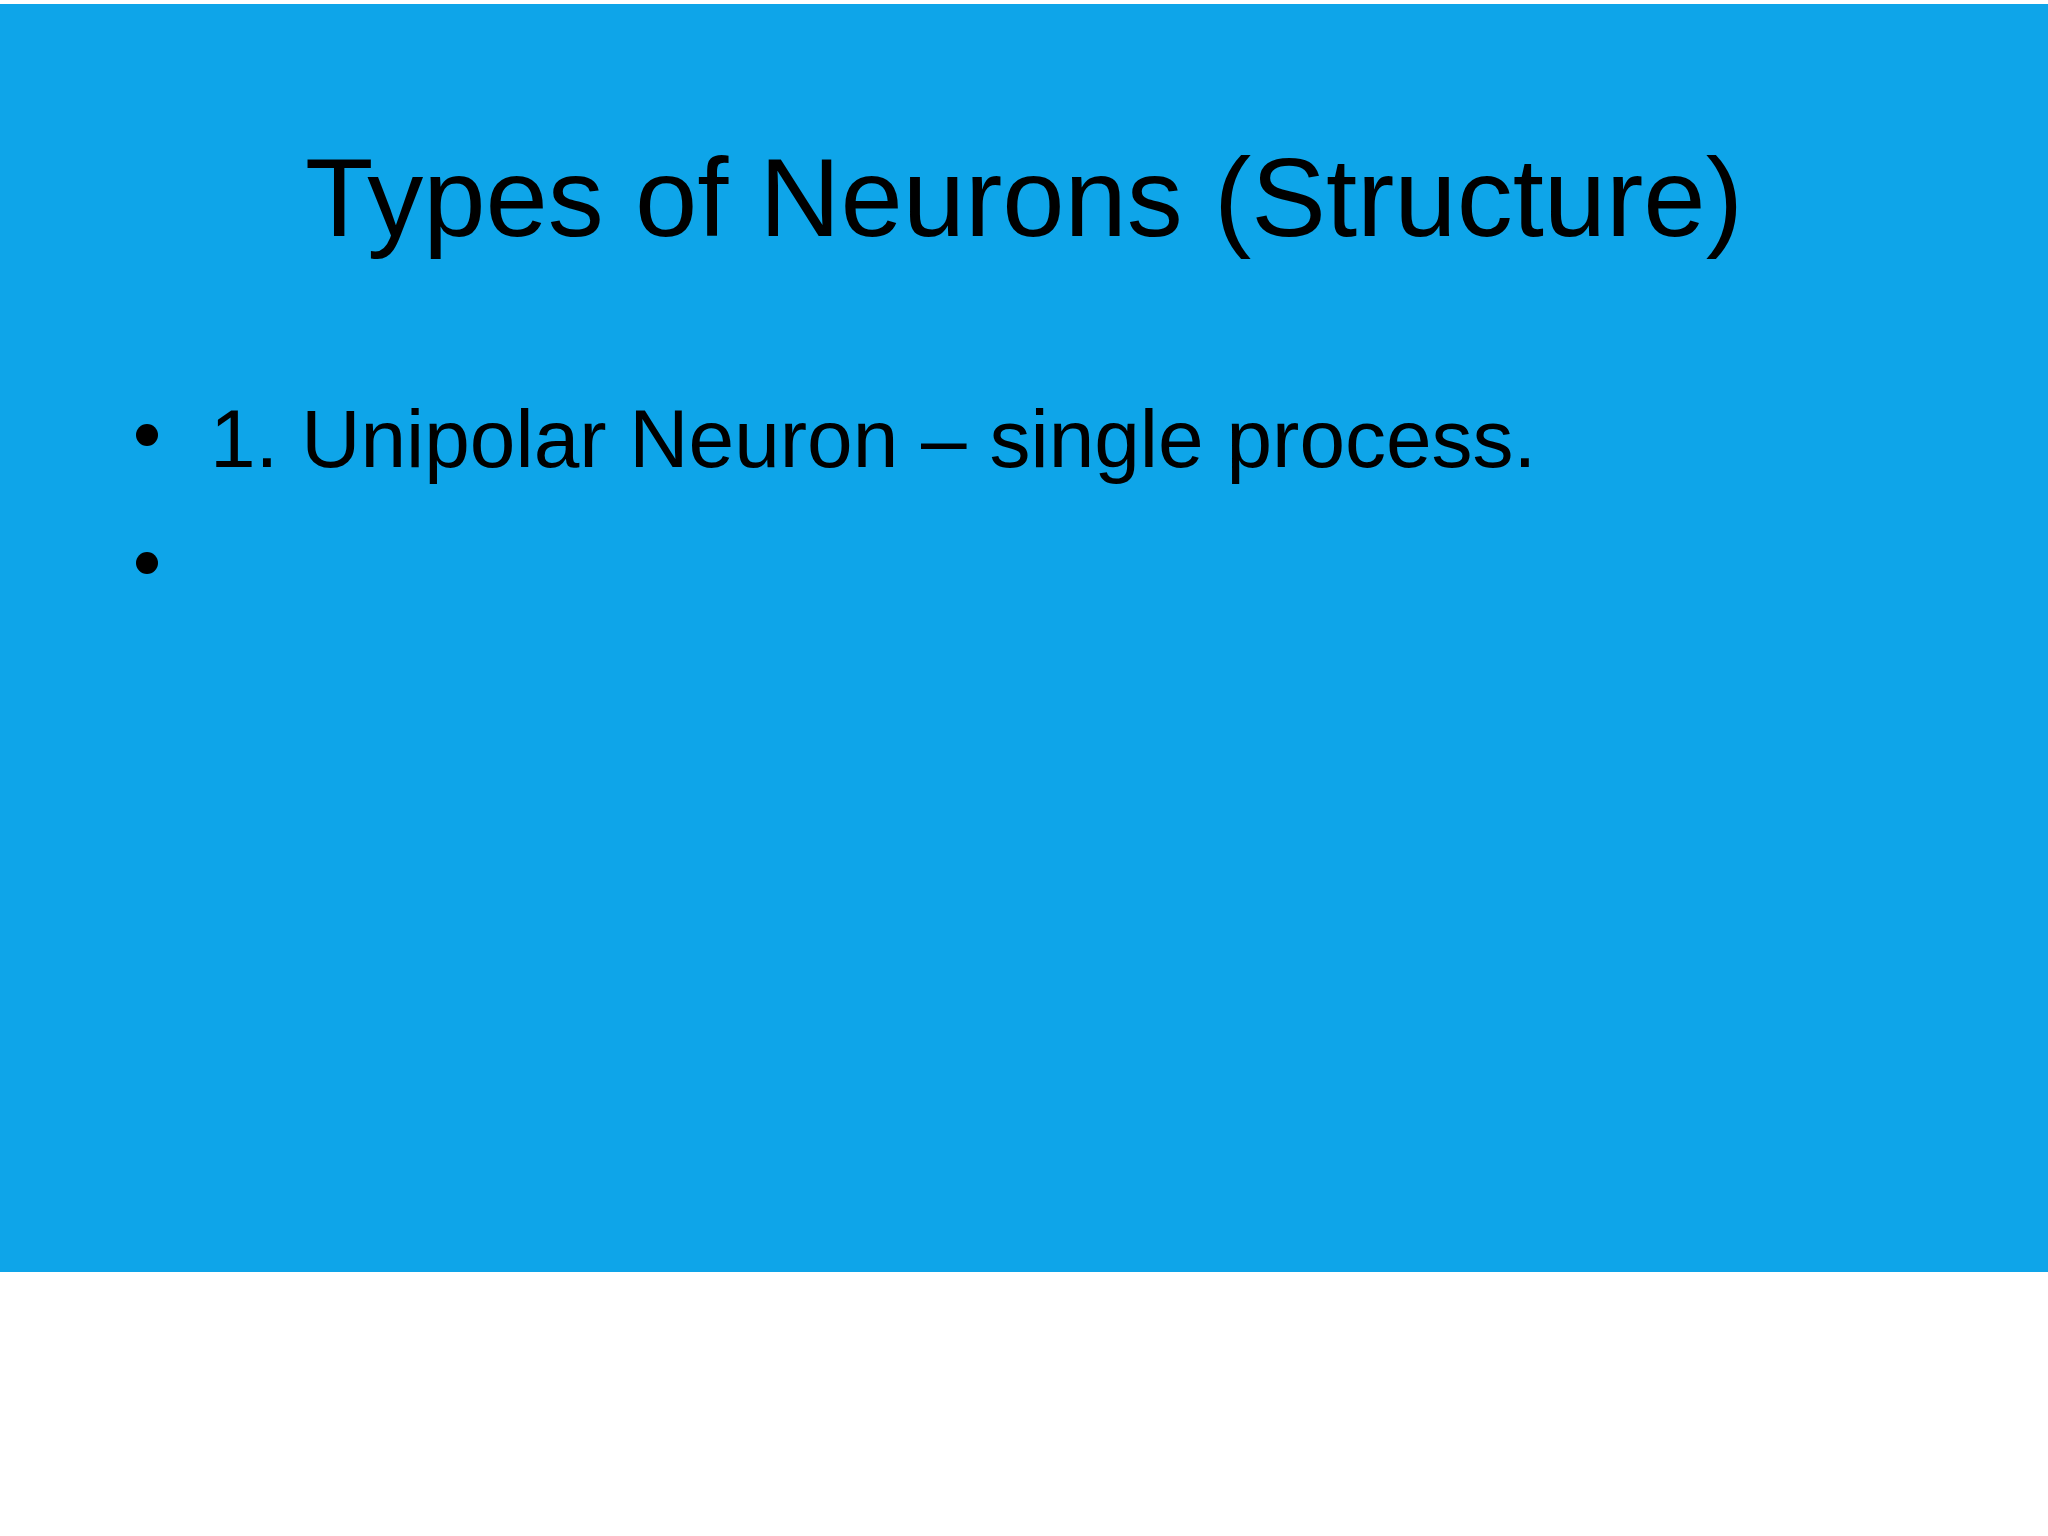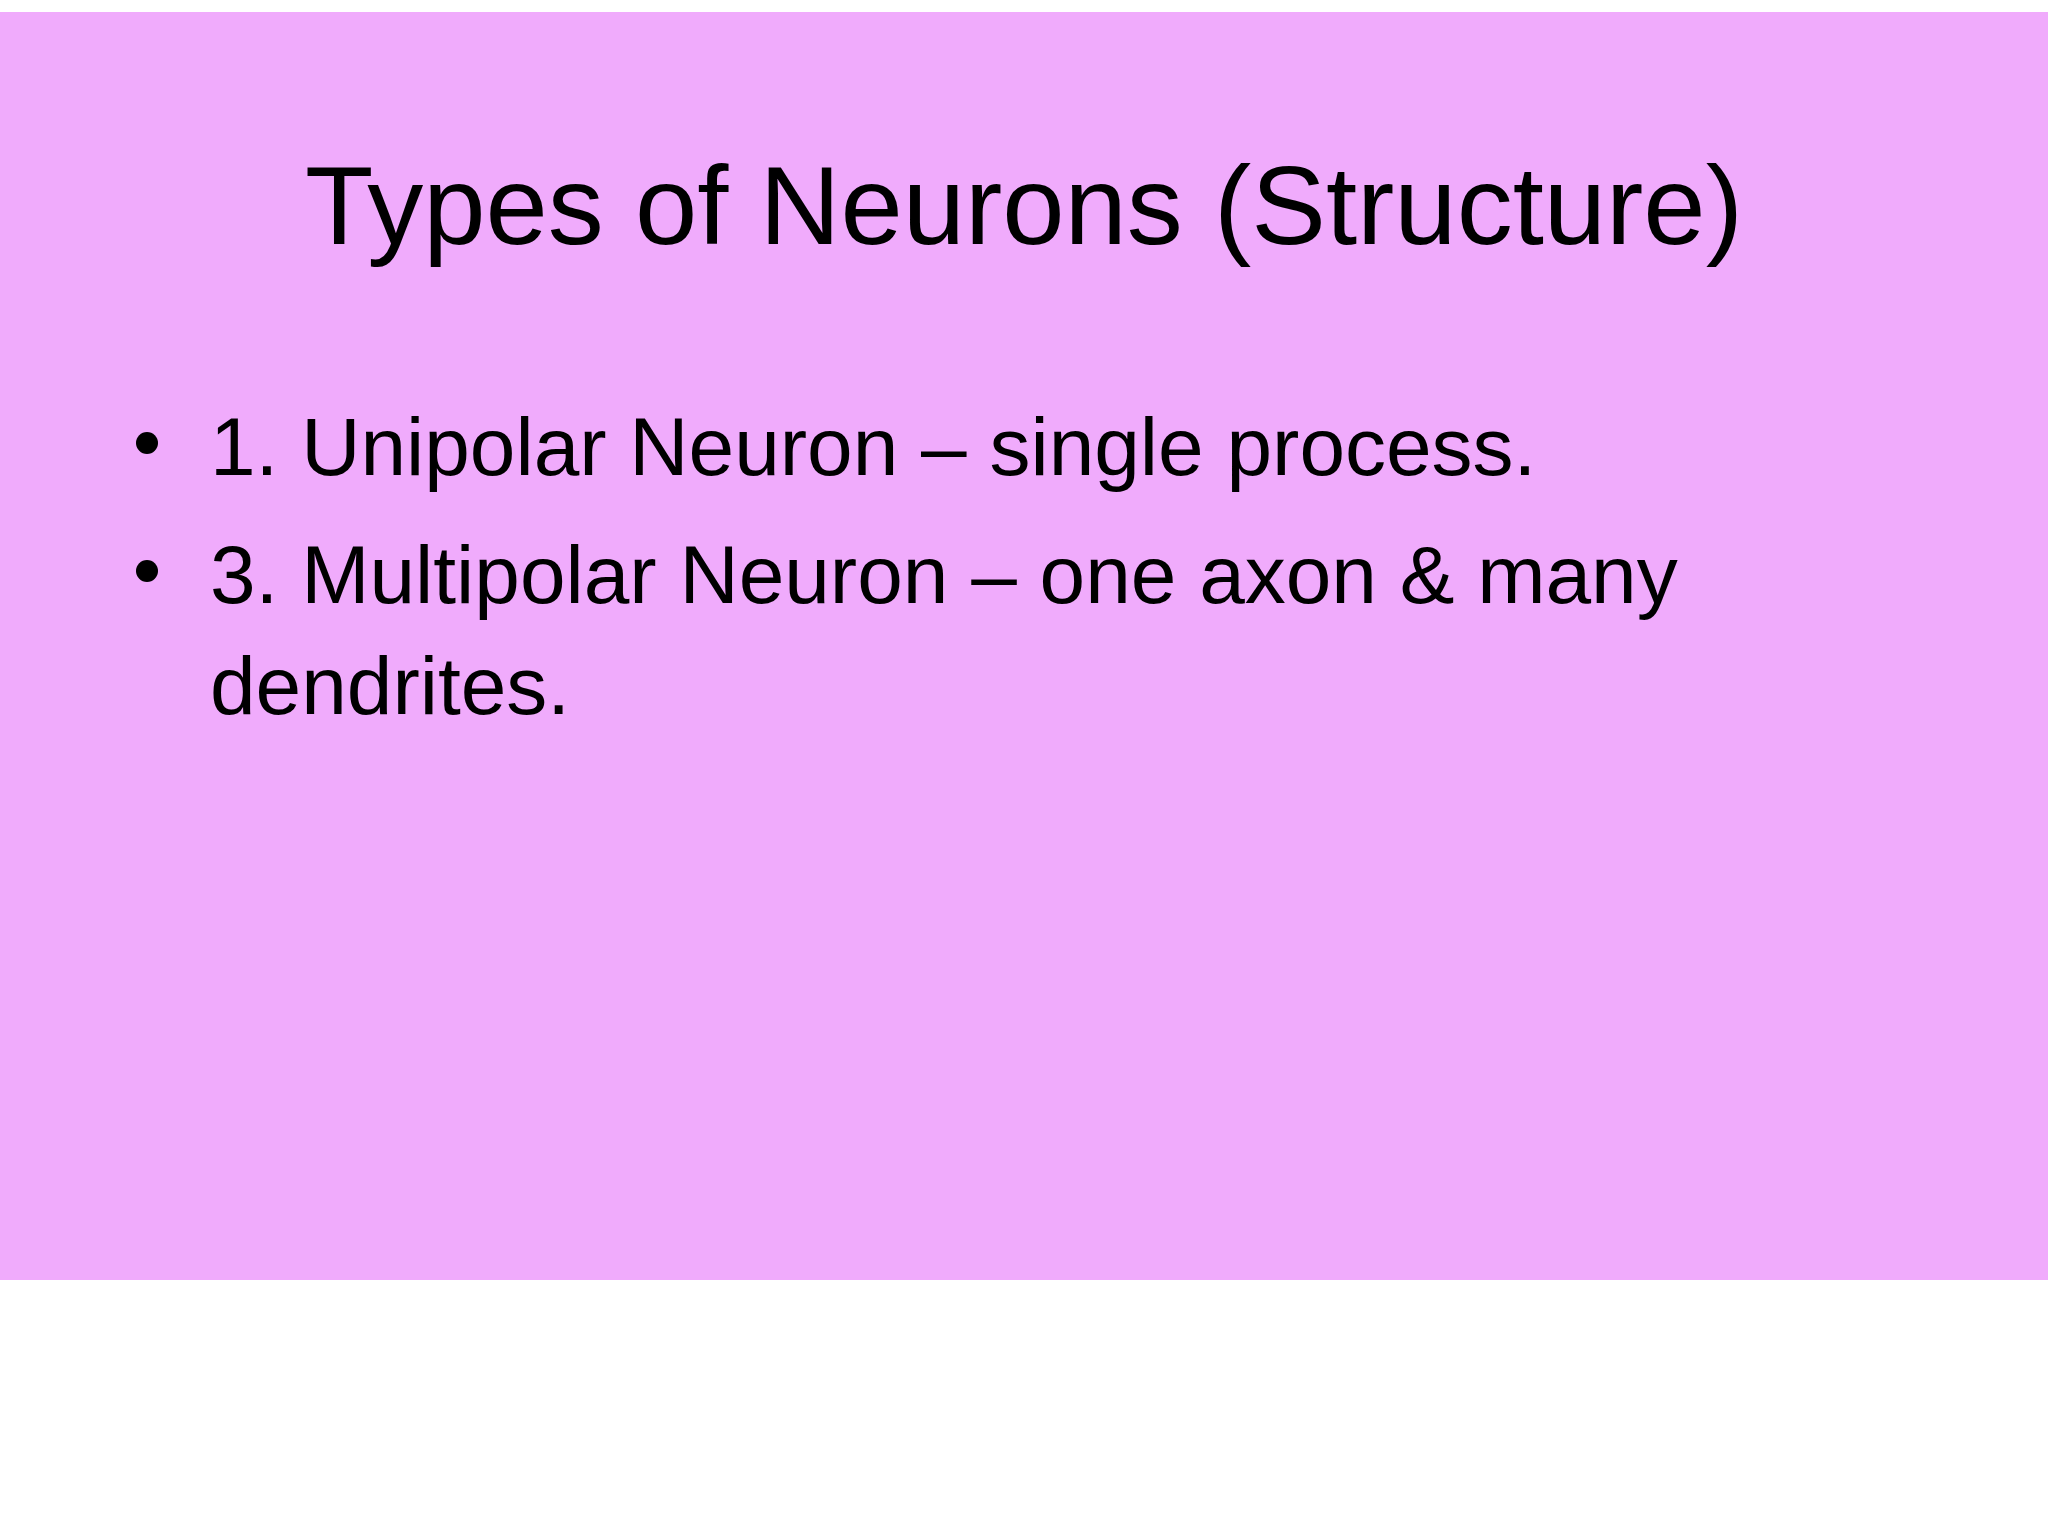--- a/index.html
+++ b/index.html
@@ -5,25 +5,25 @@
   html, body {
     margin: 0;
     padding: 0;
     width: 2048px;
     height: 1536px;
     overflow: hidden;
     font-family: "Liberation Sans", sans-serif;
   }
   .slide {
     position: absolute;
-    top: 12px;
+    top: 4px;
     left: 0;
     width: 2048px;
     height: 1268px;
-    background: #f0abfc;
+    background: #0ea5e9;
     color: #000000;
   }
   .slide-title {
     position: absolute;
     top: 128px;
     left: 0;
     width: 2048px;
     margin: 0;
     text-align: center;
     font-size: 112px;
@@ -70,17 +70,16 @@
 
   <h1 class="slide-title">Types of Neurons (Structure)</h1>
 
   <ul class="bullet-list">
     <li class="bullet-item">
       <span class="bullet-dot"></span>
       <span class="bullet-text">1. Unipolar Neuron – single process.</span>
     </li>
     <li class="bullet-item">
       <span class="bullet-dot"></span>
-      <span class="bullet-text">3. Multipolar Neuron – one axon &amp; many dendrites.</span>
     </li>
   </ul>
 
 </div>
 
 </body></html>

